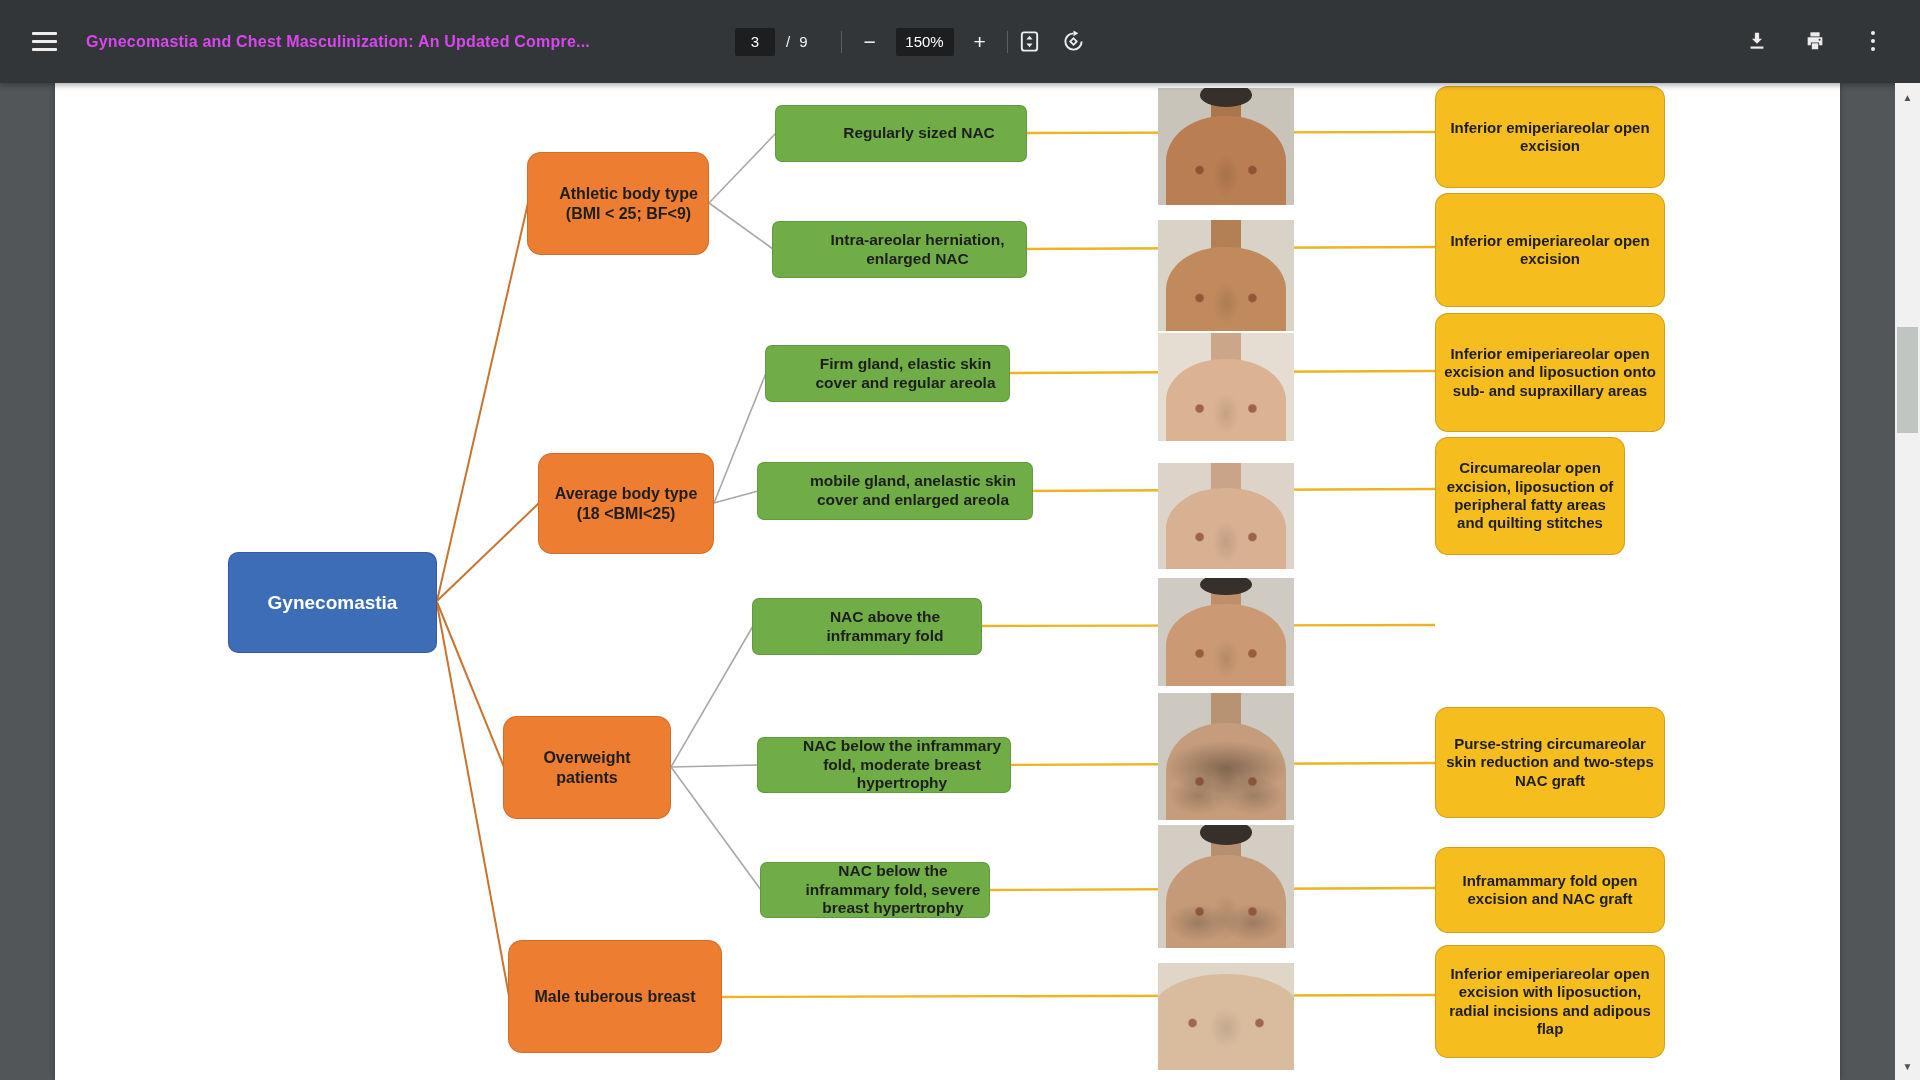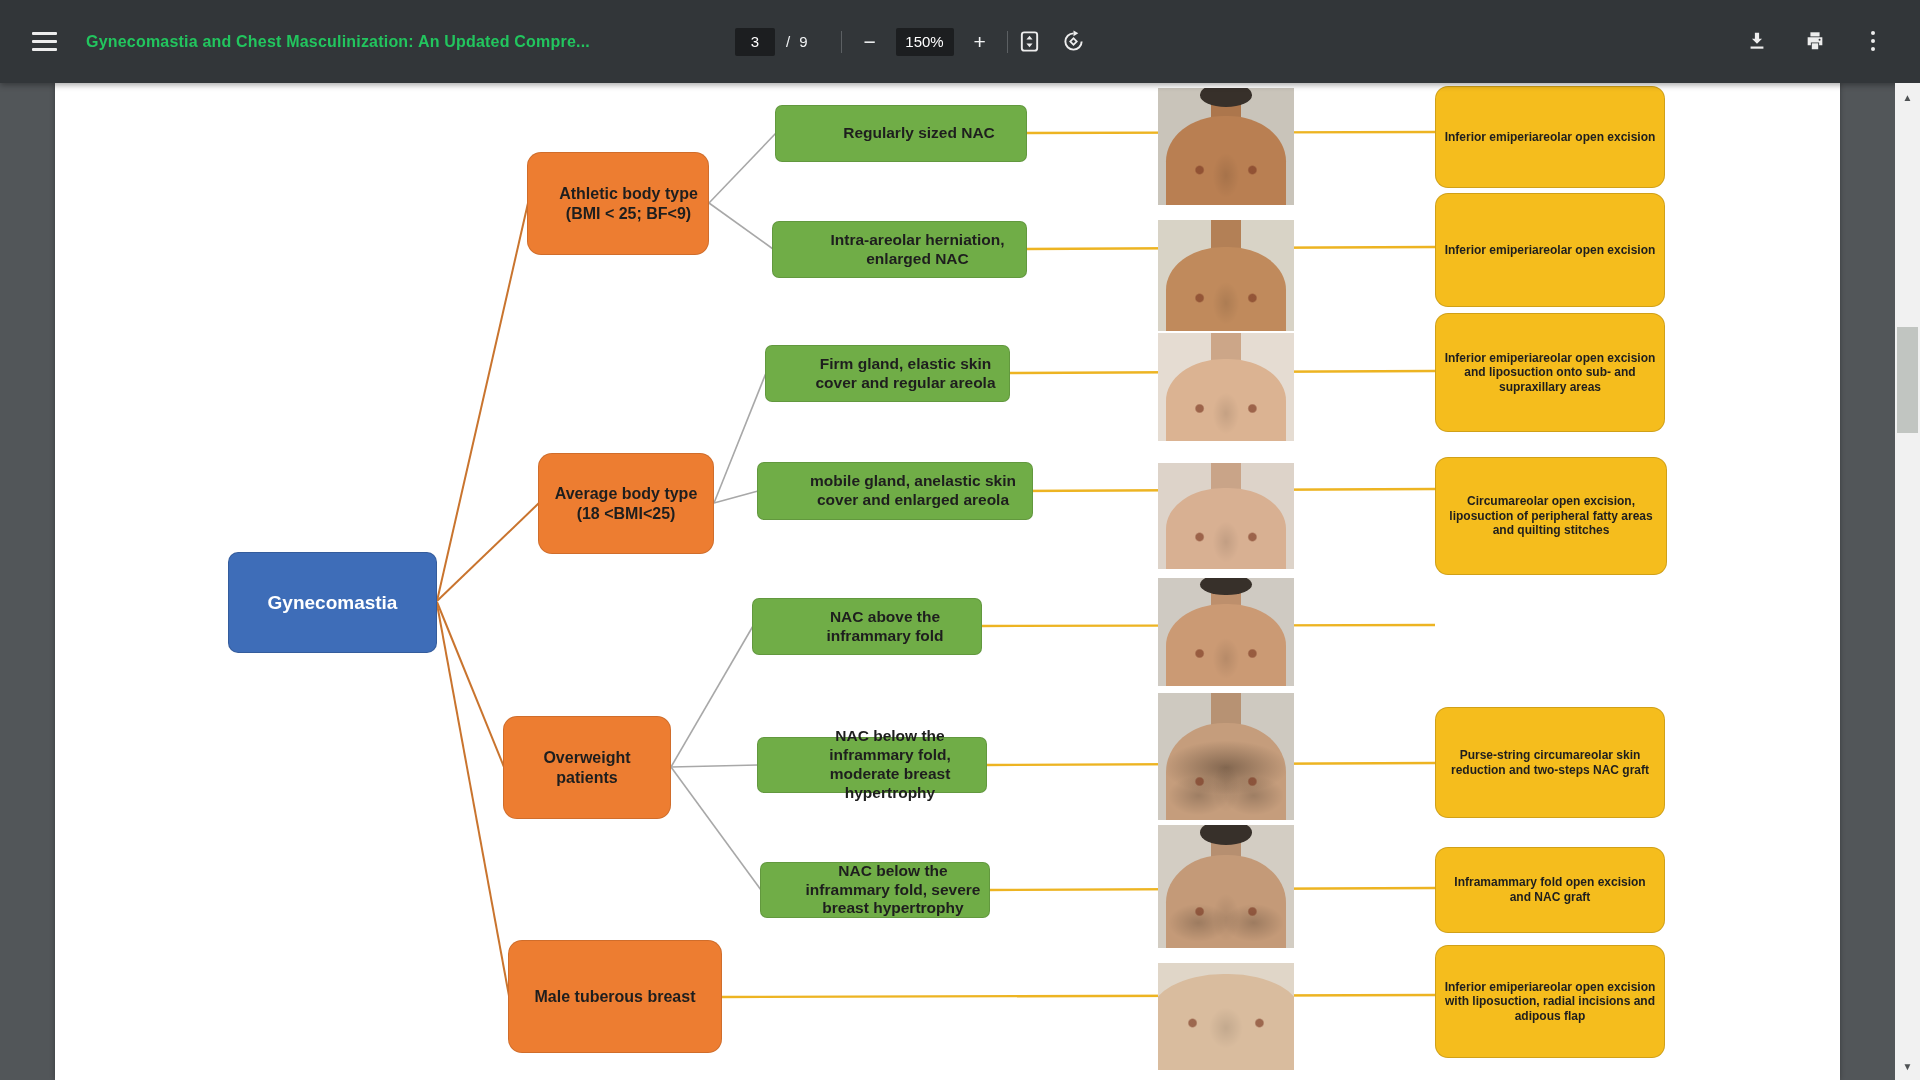--- a/index.html
+++ b/index.html
@@ -9,21 +9,21 @@
 
   
   .toolbar { position:absolute; left:0; top:0; width:1920px; height:83px;
              background:#323639; z-index:10; box-shadow:0 2px 6px rgba(0,0,0,.35);
              display:flex; align-items:center; }
   .tb-btn { background:transparent; border:none; width:44px; height:48px;
             display:flex; align-items:center; justify-content:center; cursor:pointer; }
   .hamburger { width:25px; display:flex; flex-direction:column; gap:5px; }
   .hamburger span { display:block; height:3px; background:#ededed; border-radius:1px; }
   .doc-title { position:absolute; left:86px; top:0; height:83px; display:flex; align-items:center;
-               color:#22c55e; font-size:16px; font-weight:700; letter-spacing:.2px; white-space:nowrap; }
+               color:#d946ef; font-size:16px; font-weight:700; letter-spacing:.2px; white-space:nowrap; }
   .menu-btn { position:absolute; left:22px; top:17px; }
 
   .tb-center { position:absolute; left:735px; top:0; height:83px; display:flex; align-items:center; }
   .page-input { width:40px; height:28px; background:#1c1e20; border:none; border-radius:2px;
                 color:#fff; font-size:15px; text-align:center; font-family:inherit; }
   .page-sep { color:#f1f3f4; font-size:15px; margin-left:11px; }
   .page-total { color:#f1f3f4; font-size:15px; margin-left:9px; }
   .v-sep { width:1px; height:22px; background:#5c6063; margin-left:33px; }
   .zoom-btn { color:#f1f3f4; font-size:21px; width:38px; height:48px; background:transparent;
               border:none; cursor:pointer; }
@@ -47,21 +47,21 @@
 
   
   .node { position:absolute; z-index:3; display:flex; align-items:center; justify-content:center;
           text-align:center; font-weight:700; color:#1e1e1e; line-height:1.22; padding:4px 8px; }
   .node.root  { background:var(--c-root,#3e6db8); color:#ffffff; border-radius:10px; font-size:19px;
                 border:1px solid rgba(0,0,0,.15); }
   .node.cat   { background:var(--c-cat,#ed7d31); border-radius:14px; font-size:16px;
                 border:1px solid rgba(0,0,0,.12); }
   .node.find  { background:var(--c-find,#70ad47); border-radius:7px; font-size:15.5px;
                 border:1px solid rgba(0,0,0,.12);padding-left:44px; }
-  .node.treat { background:var(--c-treat,#f5bd1d); border-radius:13px; font-size:12px;
+  .node.treat { background:var(--c-treat,#f5bd1d); border-radius:13px; font-size:15px;
                 border:1px solid rgba(0,0,0,.15); }
 
   
   .photo { position:absolute; left:1158px; width:136px; z-index:3; overflow:hidden;
            background:var(--bg,#d6cfc4); }
   .photo .neck  { position:absolute; left:39%; top:0; width:22%; height:36%;
                   background:var(--skin,#c99b77); filter:brightness(.93); }
   .photo .head  { position:absolute; top:-4%; left:31%; width:38%; height:20%;
                   background:#37302a; border-radius:50%; }
   .photo .torso { position:absolute; left:6%; width:88%; top:24%; height:92%;
@@ -188,21 +188,21 @@
   <div class="node cat" style="left:527px;top:152px;width:182px;height:103px;padding-left:29px;">Athletic body type (BMI &lt; 25; BF&lt;9)</div>
   <div class="node cat" style="left:538px;top:453px;width:176px;height:101px;">Average body type (18 &lt;BMI&lt;25)</div>
   <div class="node cat" style="left:503px;top:716px;width:168px;height:103px;">Overweight patients</div>
   <div class="node cat" style="left:508px;top:940px;width:214px;height:113px;">Male tuberous breast</div>
 
   <div class="node find" style="left:775px;top:105px;width:252px;height:57px;">Regularly sized NAC</div>
   <div class="node find" style="left:772px;top:221px;width:255px;height:57px;">Intra-areolar herniation, enlarged NAC</div>
   <div class="node find" style="left:765px;top:345px;width:245px;height:57px;">Firm gland, elastic skin cover and regular areola</div>
   <div class="node find" style="left:757px;top:462px;width:276px;height:58px;">mobile gland, anelastic skin cover and enlarged areola</div>
   <div class="node find" style="left:752px;top:598px;width:230px;height:57px;">NAC above the inframmary fold</div>
-  <div class="node find" style="left:757px;top:737px;width:230px;height:56px;">NAC below the inframmary fold, moderate breast hypertrophy</div>
+  <div class="node find" style="left:757px;top:737px;width:254px;height:56px;">NAC below the inframmary fold, moderate breast hypertrophy</div>
   <div class="node find" style="left:760px;top:862px;width:230px;height:56px;">NAC below the inframmary fold, severe breast hypertrophy</div>
 
   <div class="photo" style="top:88px;height:117px;--bg:#c9c4ba;--skin:#b97f52;">
       <div class="neck"></div>
       <div class="head"></div>
       <div class="torso"></div>
     </div>
   <div class="photo" style="top:220px;height:111px;--bg:#d8d3c6;--skin:#c08a5c;">
       <div class="neck"></div>
       <div class="torso"></div>
@@ -229,21 +229,21 @@
       <div class="head"></div>
       <div class="torso"></div>
     </div>
   <div class="photo" style="top:963px;height:107px;--bg:#e0d6c8;--skin:#d9bc9e;">
       <div class="torso" style="top:10%;left:-6%;width:112%;"></div>
     </div>
 
   <div class="node treat" style="left:1435px;top:86px;width:230px;height:102px;">Inferior emiperiareolar open excision</div>
   <div class="node treat" style="left:1435px;top:193px;width:230px;height:114px;">Inferior emiperiareolar open excision</div>
   <div class="node treat" style="left:1435px;top:313px;width:230px;height:119px;">Inferior emiperiareolar open excision and liposuction onto sub- and supraxillary areas</div>
-  <div class="node treat" style="left:1435px;top:437px;width:232px;height:118px;margin-top:20px;">Circumareolar open excision, liposuction of peripheral fatty areas and quilting stitches</div>
+  <div class="node treat" style="left:1435px;top:437px;width:190px;height:118px;">Circumareolar open excision, liposuction of peripheral fatty areas and quilting stitches</div>
   <div class="node treat" style="left:1435px;top:707px;width:230px;height:111px;">Purse-string circumareolar skin reduction and two-steps NAC graft</div>
   <div class="node treat" style="left:1435px;top:847px;width:230px;height:86px;">Inframammary fold open excision and NAC graft</div>
   <div class="node treat" style="left:1435px;top:945px;width:230px;height:113px;">Inferior emiperiareolar open excision with liposuction, radial incisions and adipous flap</div>
 
   <div class="scrollbar">
     <div class="sb-btn">▲</div>
     <div class="sb-thumb"></div>
     <div class="sb-btn down">▼</div>
   </div>
 

